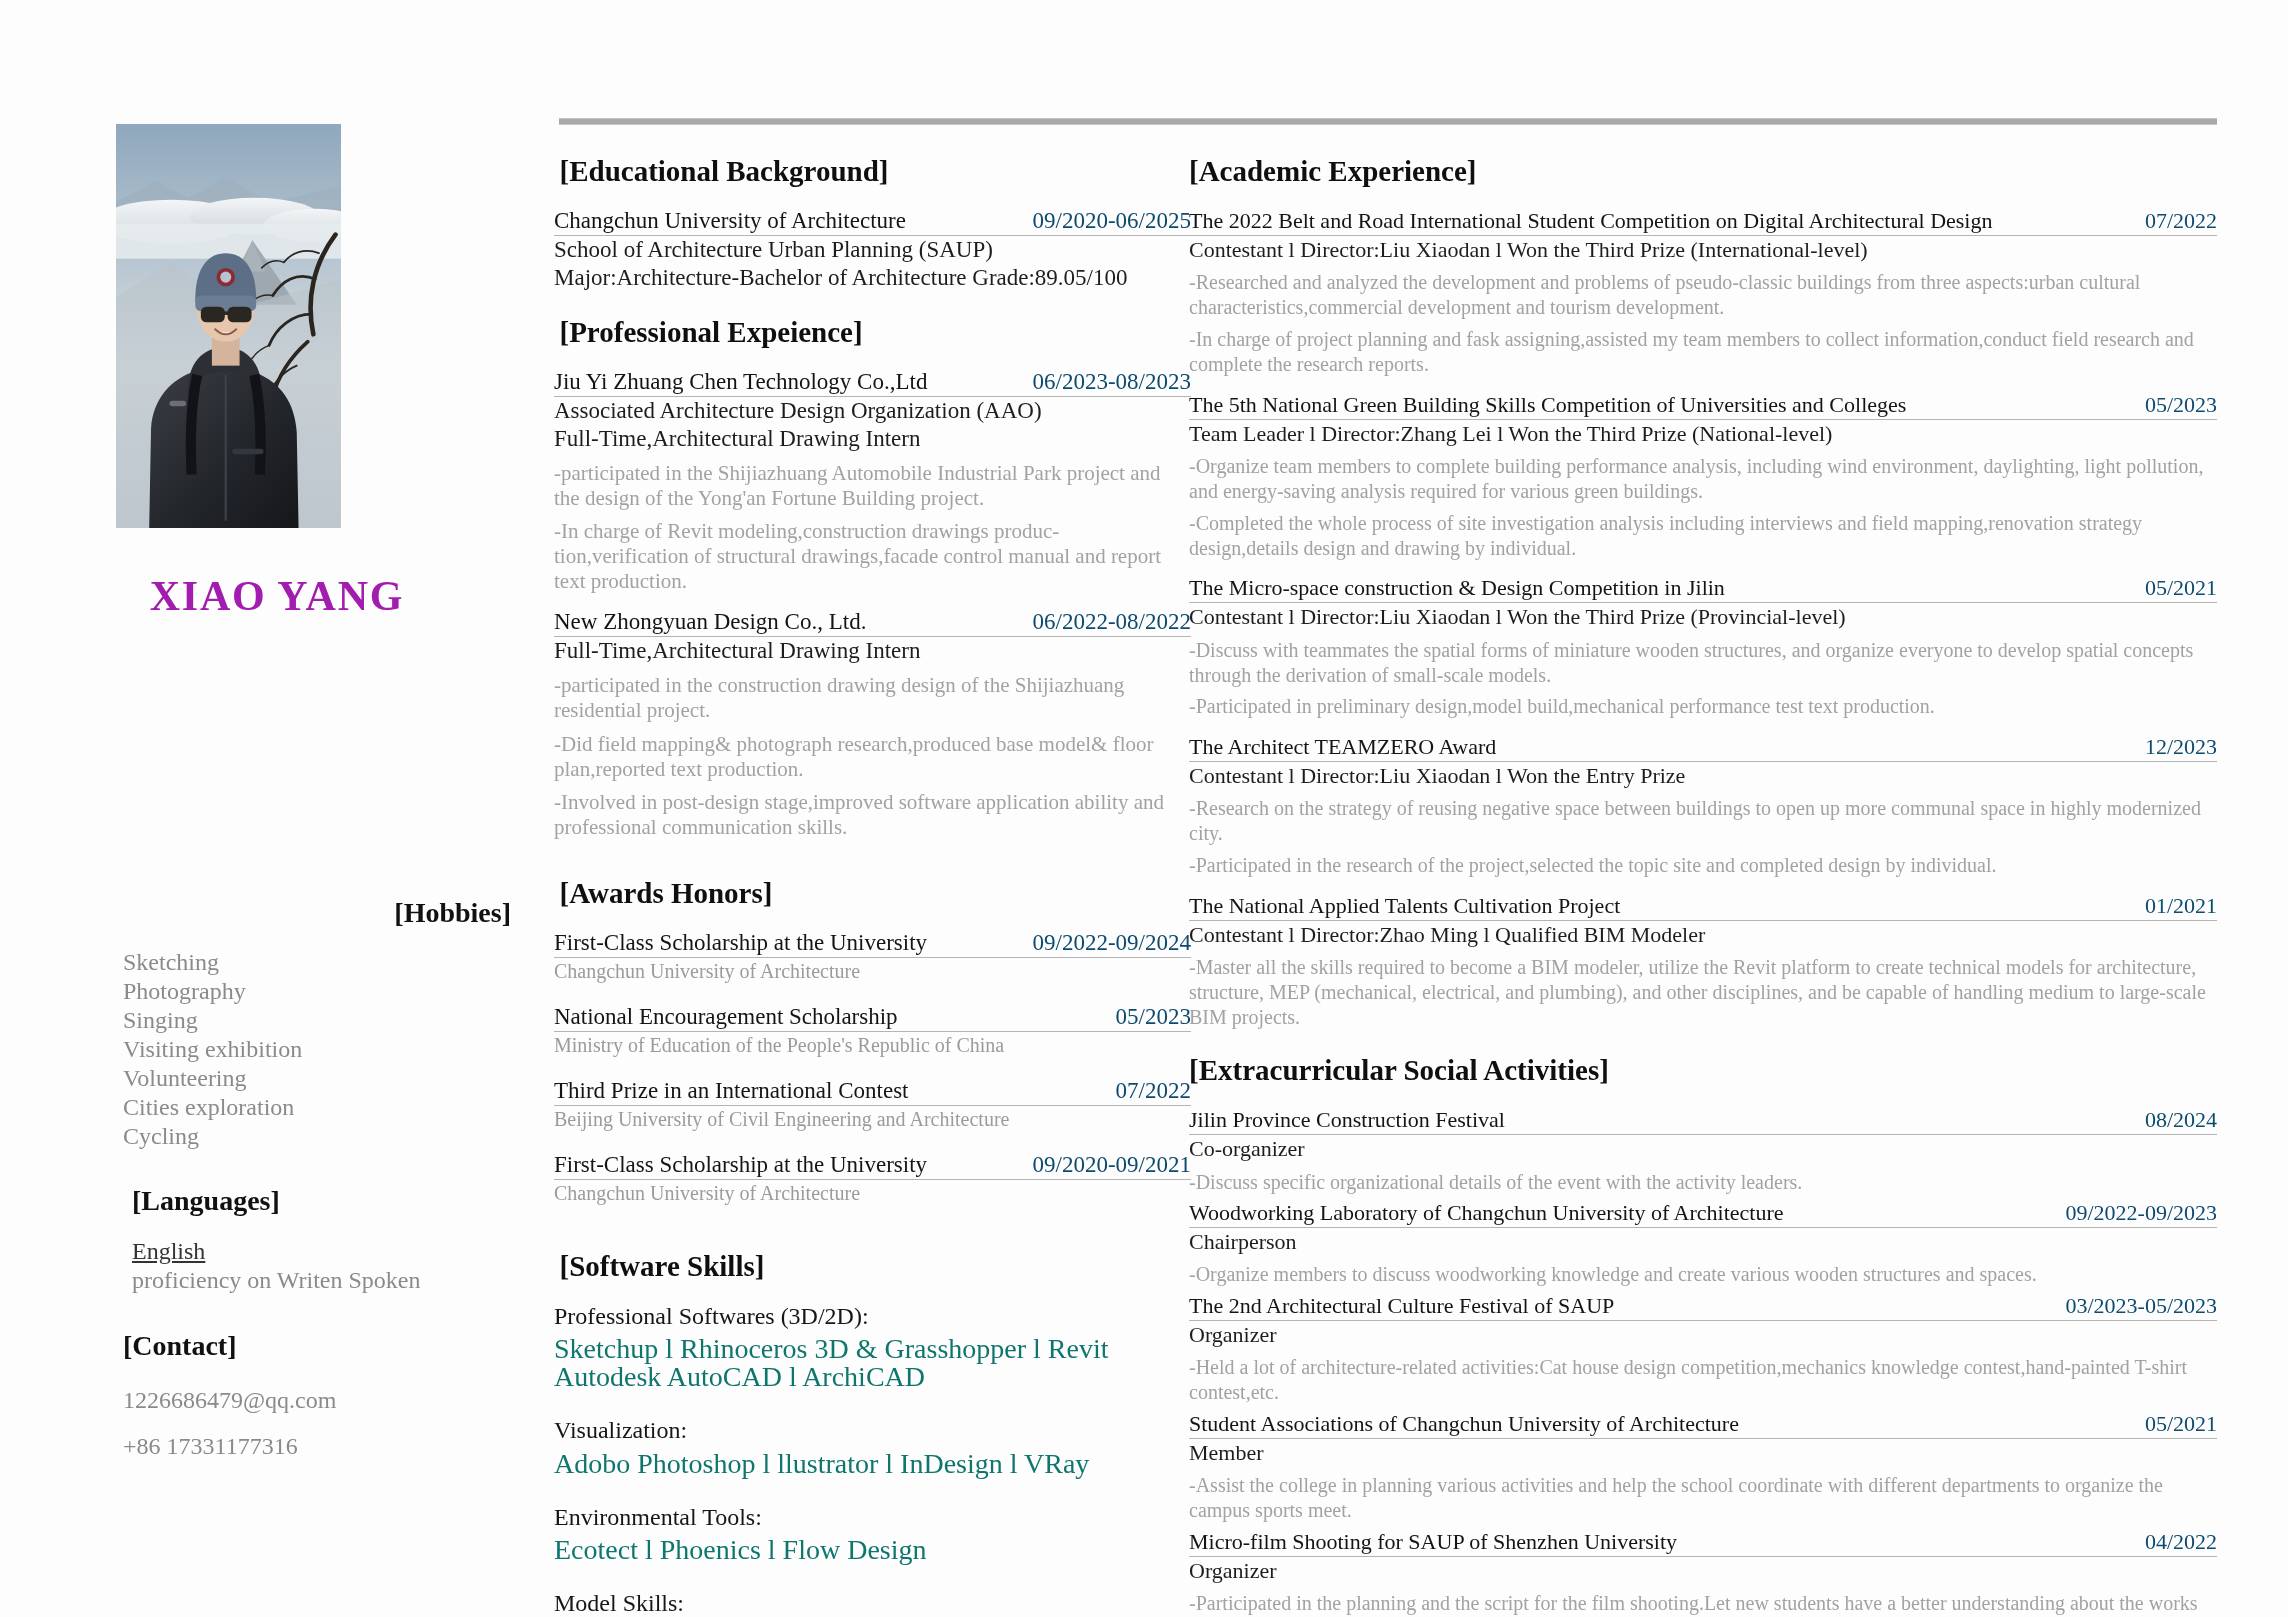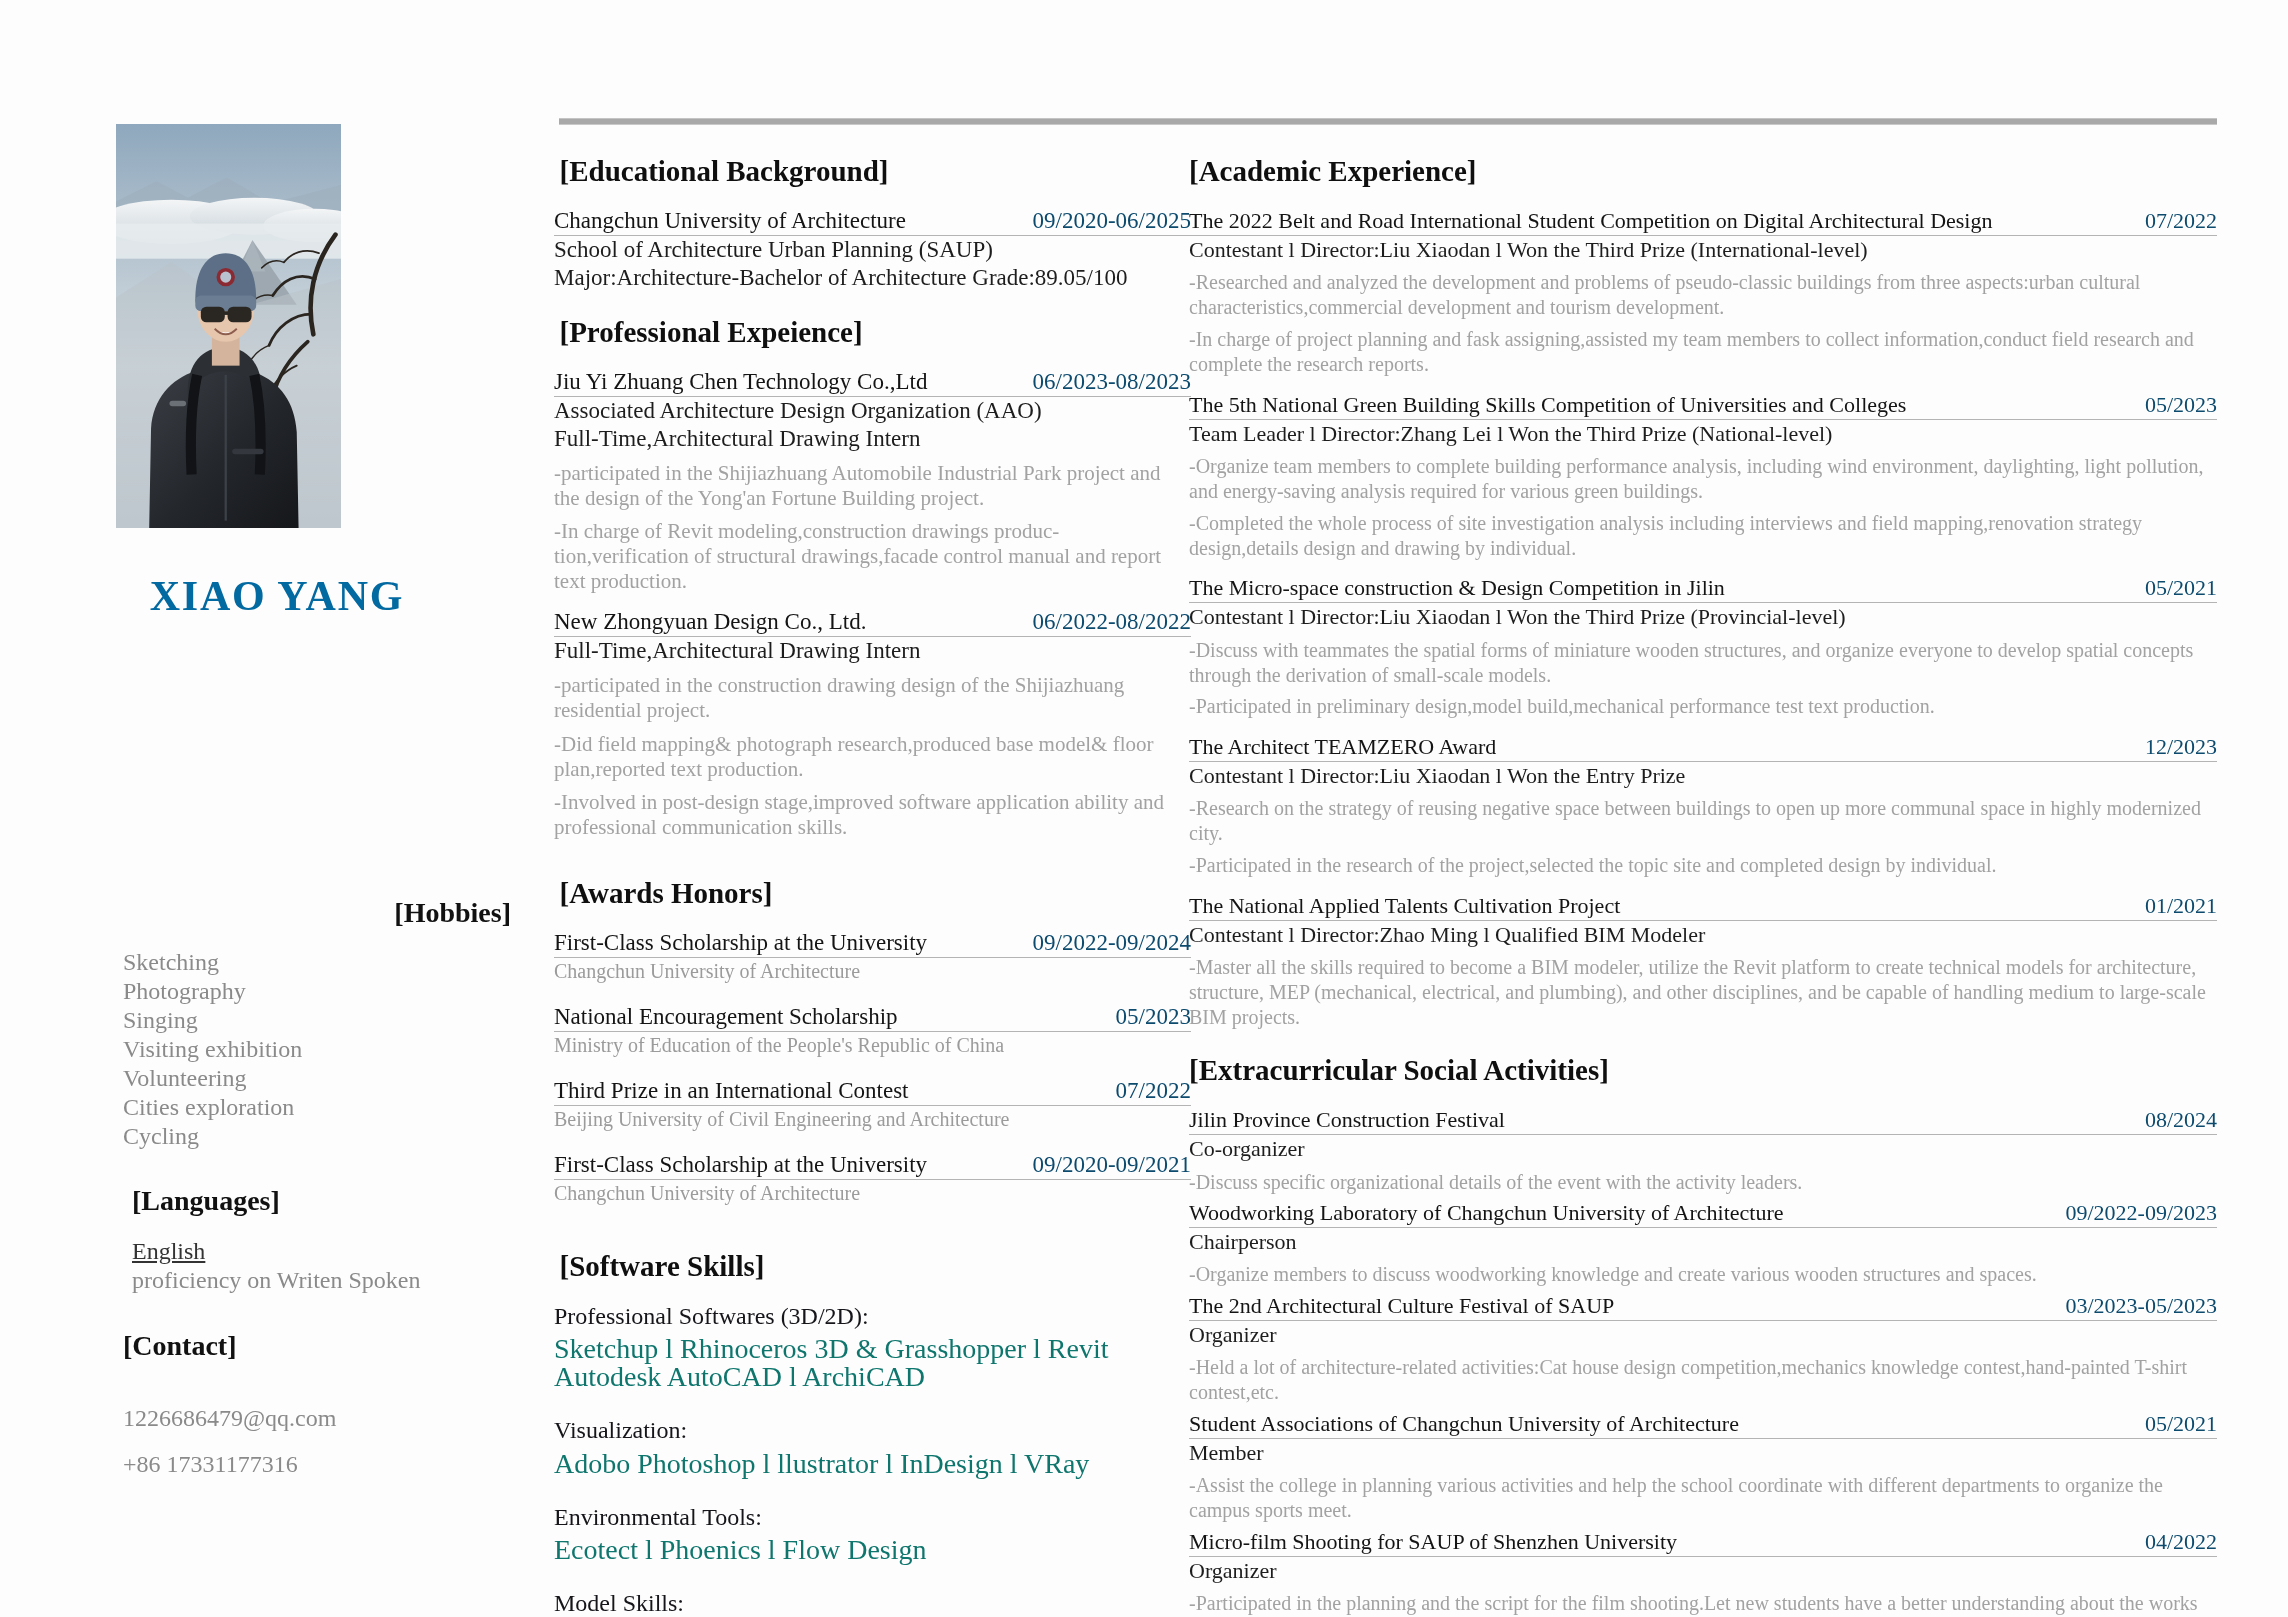--- a/index.html
+++ b/index.html
@@ -24,41 +24,41 @@
   .photo {
     position: absolute; left: 116px; top: 124px; width: 225px; height: 404px;
     overflow: hidden; background: #cfd6dd;
   }
   .photo svg { display: block; width: 225px; height: 404px; }
 
   .person-name {
     position: absolute; left: 0; top: 572px; width: 554px;
     text-align: center;
     font-size: 42px; font-weight: bold; letter-spacing: 1.8px;
-    color: #0369a1;
+    color: #a21caf;
     font-family: "Liberation Serif", "DejaVu Serif", serif;
   }
 
   .side-head {
     font-size: 28px; font-weight: bold; color: #111;
     font-family: "Liberation Serif", "DejaVu Serif", serif;
     letter-spacing: 0px;
   }
   .side-line {
     font-size: 24px; color: #8a8a8a; line-height: 29px;
     font-family: "Liberation Serif", "DejaVu Serif", serif;
   }
   .side-line.dark { color: #333; text-decoration: underline; }
 
   #hobbies-block { position: absolute; left: 123px; top: 897px; width: 388px; }
   #hobbies-block .side-head { margin-bottom: 18.5px; text-align: right; }
   #languages-block { position: absolute; left: 123px; top: 1185px; width: 397px; margin-left: 9px; }
   #languages-block .side-head { margin-bottom: 20px; }
   #contact-block { position: absolute; left: 123px; top: 1330px; width: 397px; }
-  #contact-block .side-head { margin-bottom: 42px; }
+  #contact-block .side-head { margin-bottom: 24px; }
   #contact-block .side-line { margin-bottom: 16.6px; }
 
   
   .col-mid { position: absolute; left: 554px; top: 155px; width: 637px; }
   .col-right { position: absolute; left: 1189px; top: 155px; width: 1028px; }
 
   .sec-head {
     font-size: 29px; font-weight: bold; color: #0f0f0f;
     font-family: "Liberation Serif", "DejaVu Serif", serif;
     margin-bottom: 20px;

